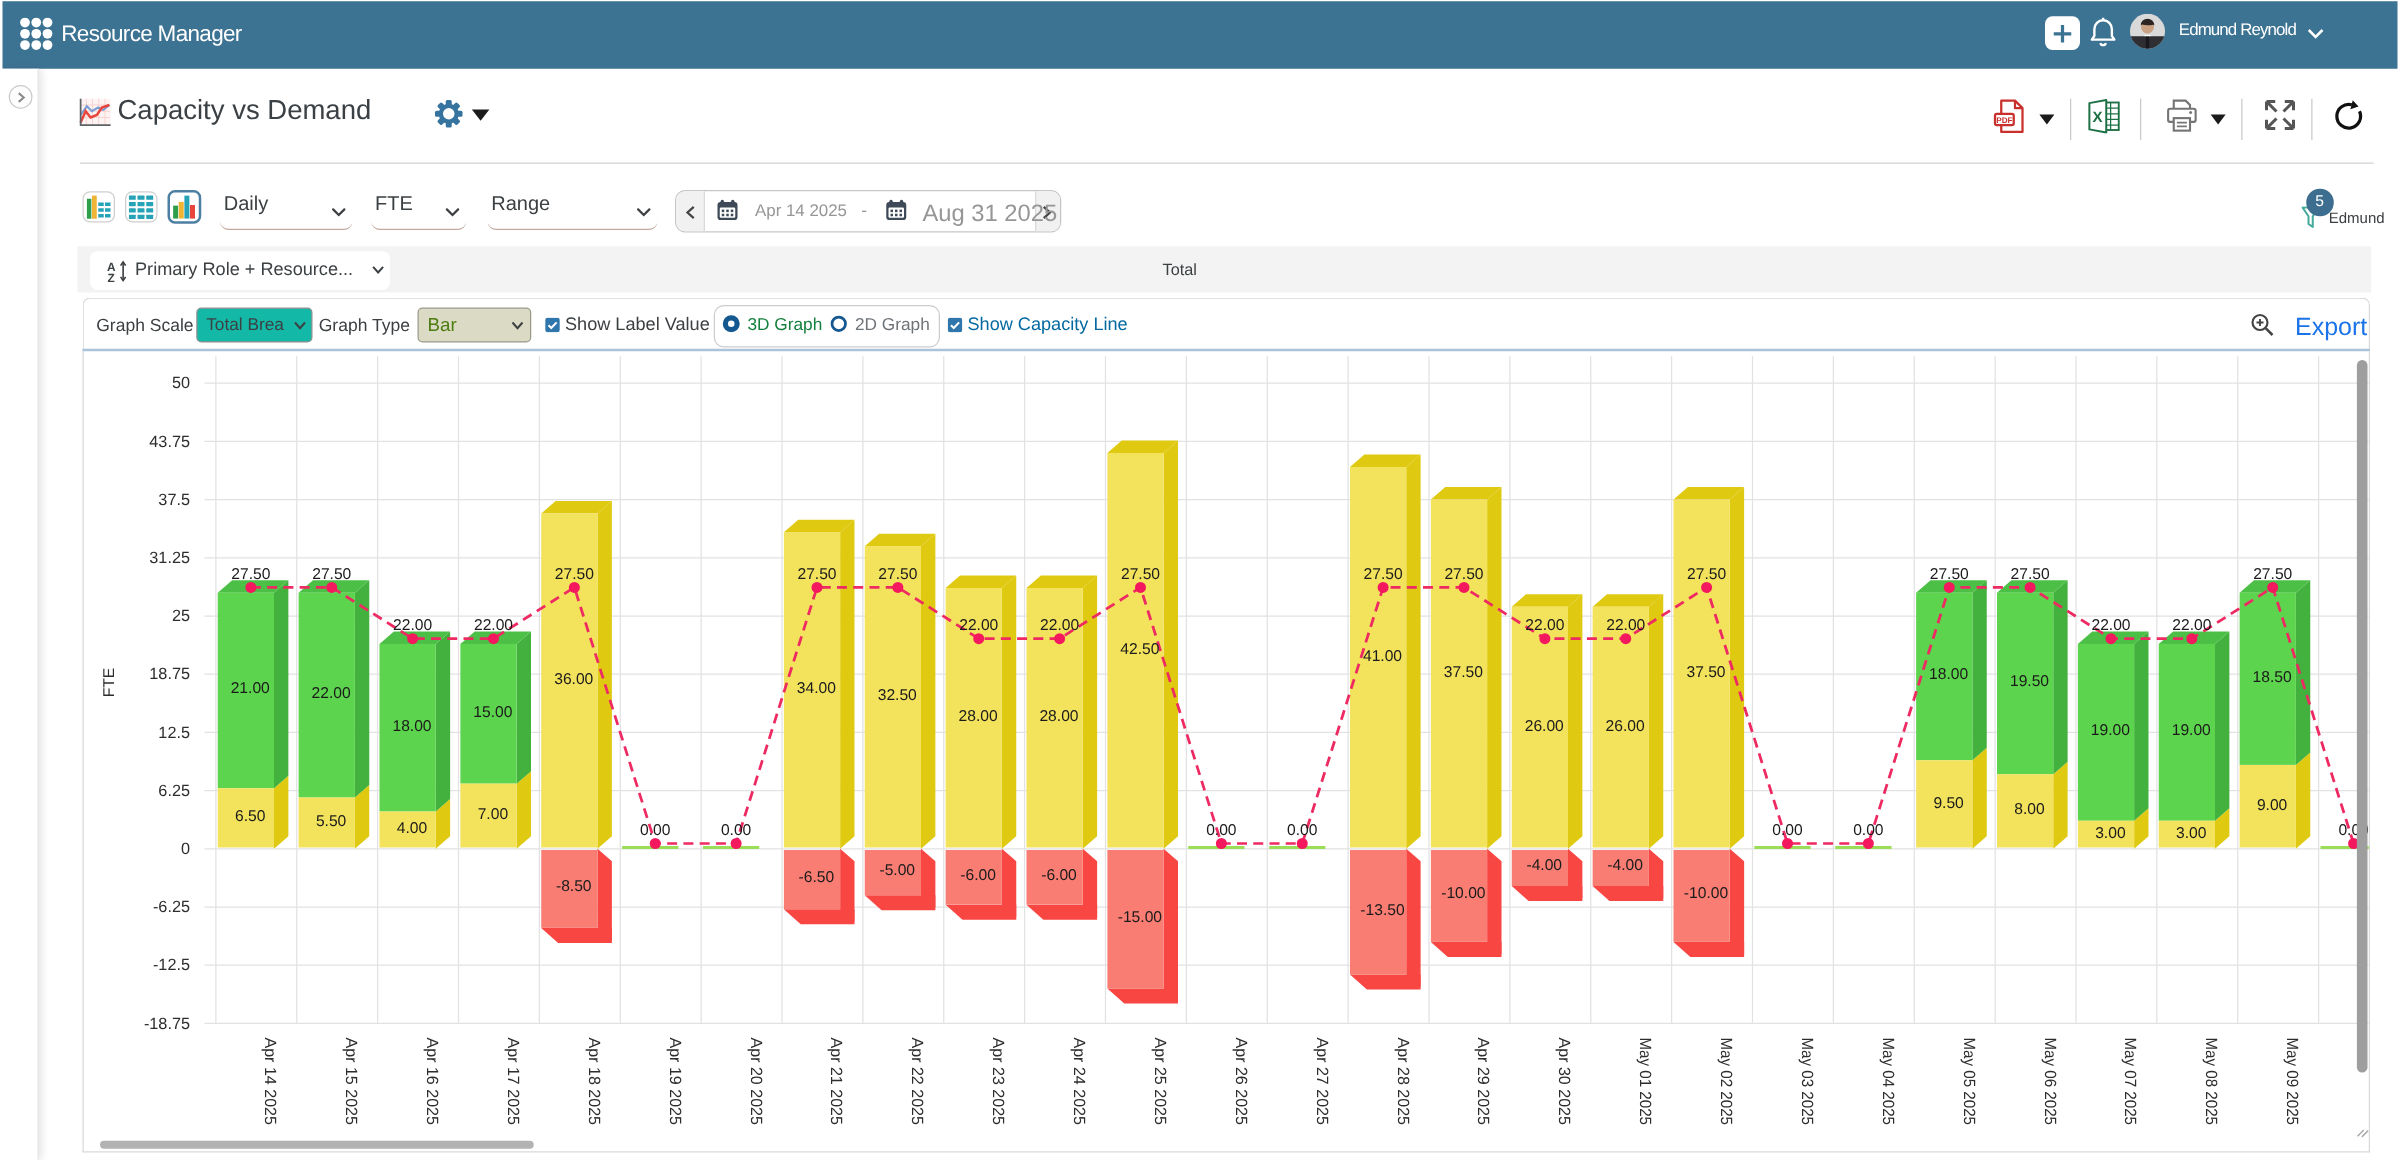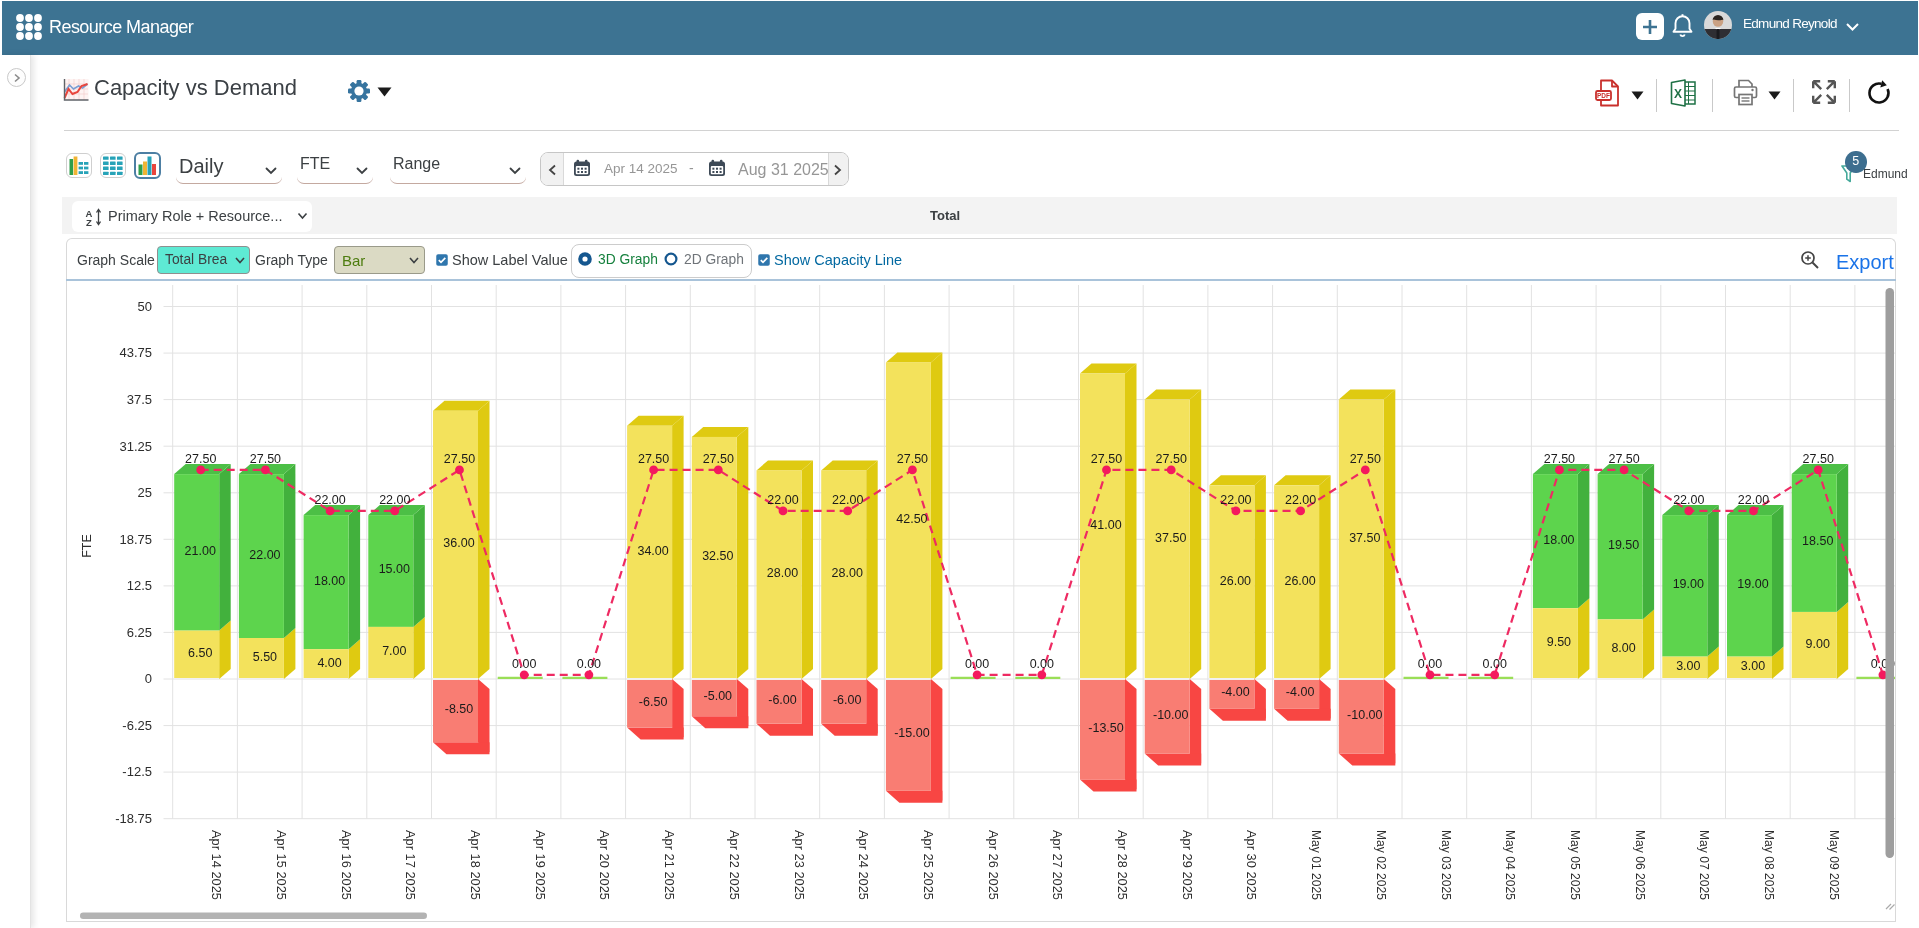--- a/index.html
+++ b/index.html
@@ -174,21 +174,21 @@
       <rect x="14" y="15.7" width="5.6" height="3.4" rx="0.5" fill="#27a3b8"></rect>
     </svg></div>
 <div class="abs" style="left:134px;top:152px;width:27px;height:27px;border:2.5px solid #4d7fa3;border-radius:6px;background:#fff;padding:2px 2px"><svg width="19" height="19" viewBox="0 0 19 19">
       <rect x="0.5" y="8.5" width="4" height="10.5" fill="#2e9e4b"></rect>
       <rect x="5" y="5.5" width="4" height="13.5" fill="#f0b434"></rect>
       <rect x="9.5" y="0.5" width="4" height="18.5" fill="#27a3b8"></rect>
       <rect x="14" y="8" width="4" height="11" fill="#e8453c"></rect>
     </svg></div>
 
 <div class="abs" style="left:176px;top:152px;width:106px;height:32px;border-bottom:1.5px solid #c4a9a0;border-radius:0 0 7px 7px">
-  <span style="position:absolute;left:3px;top:3px;font-size:20px;color:#3c4043">Daily</span>
+  <span style="position:absolute;left:3px;top:3px;font-size:16px;color:#3c4043">Daily</span>
   <span style="position:absolute;right:5px;top:9px"><svg width="12" height="8" viewBox="0 0 12 8">
         <path d="M1.5 1.5 L6 6 L10.5 1.5" fill="none" stroke="#3c4043" stroke-width="1.8" stroke-linecap="round"></path>
       </svg></span>
   </div>
 <div class="abs" style="left:297px;top:152px;width:76px;height:32px;border-bottom:1.5px solid #c4a9a0;border-radius:0 0 7px 7px">
   <span style="position:absolute;left:3px;top:3px;font-size:16px;color:#3c4043">FTE</span>
   <span style="position:absolute;right:5px;top:9px"><svg width="12" height="8" viewBox="0 0 12 8">
         <path d="M1.5 1.5 L6 6 L10.5 1.5" fill="none" stroke="#3c4043" stroke-width="1.8" stroke-linecap="round"></path>
       </svg></span>
   </div>
@@ -232,47 +232,47 @@
     <rect x="2.8" y="7" width="12.4" height="8.2" rx="1" fill="#fff"></rect>
     <g fill="#3e4a57">
       <rect x="4.4" y="8.7" width="2" height="2"></rect>
       <rect x="8" y="8.7" width="2" height="2"></rect>
       <rect x="11.6" y="8.7" width="2" height="2"></rect>
       <rect x="4.4" y="12" width="2" height="2"></rect>
       <rect x="8" y="12" width="2" height="2"></rect>
       <rect x="11.6" y="12" width="2" height="2"></rect>
     </g>
   </svg>
-<div class="abs" style="left:738px;top:161px;font-size:16px;color:#969696">Aug 31 2025</div>
+<div class="abs" style="left:738px;top:161px;font-size:19px;color:#969696">Aug 31 2025</div>
 
 <svg width="15" height="18" viewBox="0 0 15 18" style="position:absolute;left:1841px;top:165px">
     <path d="M1 1 h13 l-4.8 7 v8.5 l-3.4 -2.3 v-6.2 z" fill="none" stroke="#45a99b" stroke-width="1.6" stroke-linejoin="round"></path>
   </svg>
 <div class="abs" style="left:1845px;top:151px;width:21.5px;height:21.5px;border-radius:50%;background:#3d6e8f;color:#fff;font-size:12.5px;text-align:center;line-height:21.5px">5</div>
 <div class="abs" style="left:1863px;top:167px;font-size:12px;color:#3c4043">Edmund</div>
 
 <div class="abs" style="left:62px;top:197px;width:1835px;height:37px;background:#f3f3f3"></div>
 <div class="abs" style="left:72px;top:201px;width:240px;height:31px;background:#fff;border-radius:6px"></div>
 <svg width="17" height="18" viewBox="0 0 17 18" style="position:absolute;left:84px;top:208px">
     <text x="5" y="9" text-anchor="middle" font-size="9.5" font-weight="bold" fill="#3c4043" font-family="'Liberation Sans',sans-serif">A</text>
     <text x="5" y="17.5" text-anchor="middle" font-size="9.5" font-weight="bold" fill="#3c4043" font-family="'Liberation Sans',sans-serif">Z</text>
     <path d="M12.5 4.5 l2 -3 l2 3" fill="none" stroke="#3c4043" stroke-width="1.3"></path>
     <path d="M12.5 13.5 l2 3 l2 -3" fill="none" stroke="#3c4043" stroke-width="1.3"></path>
     <line x1="14.5" y1="2" x2="14.5" y2="16" stroke="#3c4043" stroke-width="1.3"></line>
   </svg>
 <div class="abs" style="left:108px;top:208px;font-size:14.5px;color:#3c4043">Primary Role + Resource...</div>
 <svg class="abs" style="left:297px;top:212px" width="11" height="8" viewBox="0 0 11 8">
     <path d="M1.5 1.5 L5.5 6 L9.5 1.5" fill="none" stroke="#3c4043" stroke-width="1.6"></path>
   </svg>
-<div class="abs" style="left:930px;top:208px;font-size:13px;font-weight:bold;color:#3c4043">Total</div>
+<div class="abs" style="left:930px;top:208px;font-size:13px;font-weight:normal;color:#3c4043">Total</div>
 
 <div class="abs" style="left:66px;top:238px;width:1830px;height:43px;border:1px solid #d9d9d9;border-bottom:none;border-radius:6px 6px 0 0;background:#fff"></div>
 <div class="abs" style="left:66px;top:279px;width:1830px;height:2.5px;background:#a9c3da"></div>
 <div class="abs" style="left:77px;top:252px;font-size:14px;color:#3c4043">Graph Scale</div>
-<div class="abs" style="left:157px;top:246px;width:93px;height:28px;border:1px solid #8f8f8f;border-radius:4px;background:#5eead4">
+<div class="abs" style="left:157px;top:246px;width:93px;height:28px;border:1px solid #8f8f8f;border-radius:4px;background:#14b8a6">
   <span style="position:absolute;left:7px;top:5px;font-size:13.8px;color:#3c4043">Total Brea</span>
   <svg style="position:absolute;right:4px;top:10px" width="10" height="7" viewBox="0 0 10 7">
       <path d="M1 1 L5 5.5 L9 1" fill="none" stroke="#3c4043" stroke-width="1.6"></path>
     </svg>
   </div>
 <div class="abs" style="left:255px;top:252px;font-size:14px;color:#3c4043">Graph Type</div>
 <div class="abs" style="left:334px;top:246px;width:91px;height:28px;border:1px solid #9a9a8a;border-radius:4px;background:#dbdac4">
   <span style="position:absolute;left:7px;top:5px;font-size:15px;color:#4d7c0f">Bar</span>
   <svg style="position:absolute;right:5px;top:10px" width="10" height="7" viewBox="0 0 10 7">
       <path d="M1 1 L5 5.5 L9 1" fill="none" stroke="#3c4043" stroke-width="1.6"></path>

